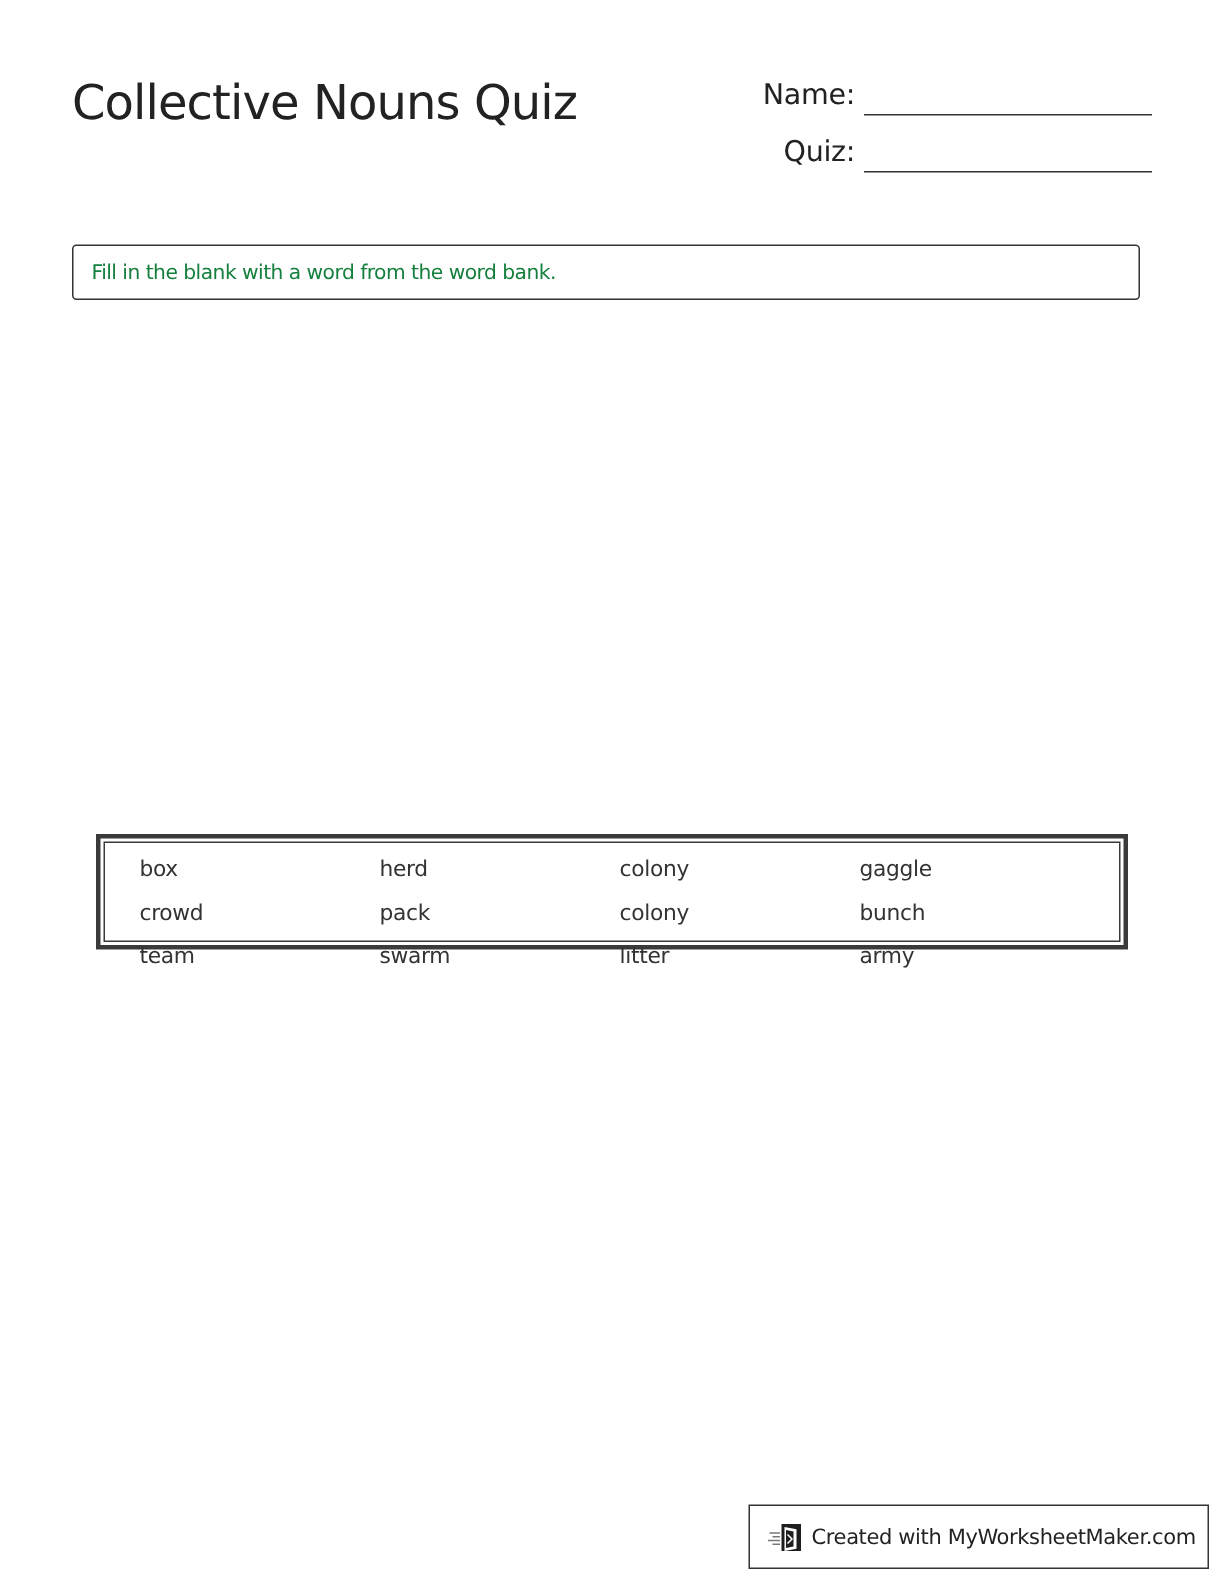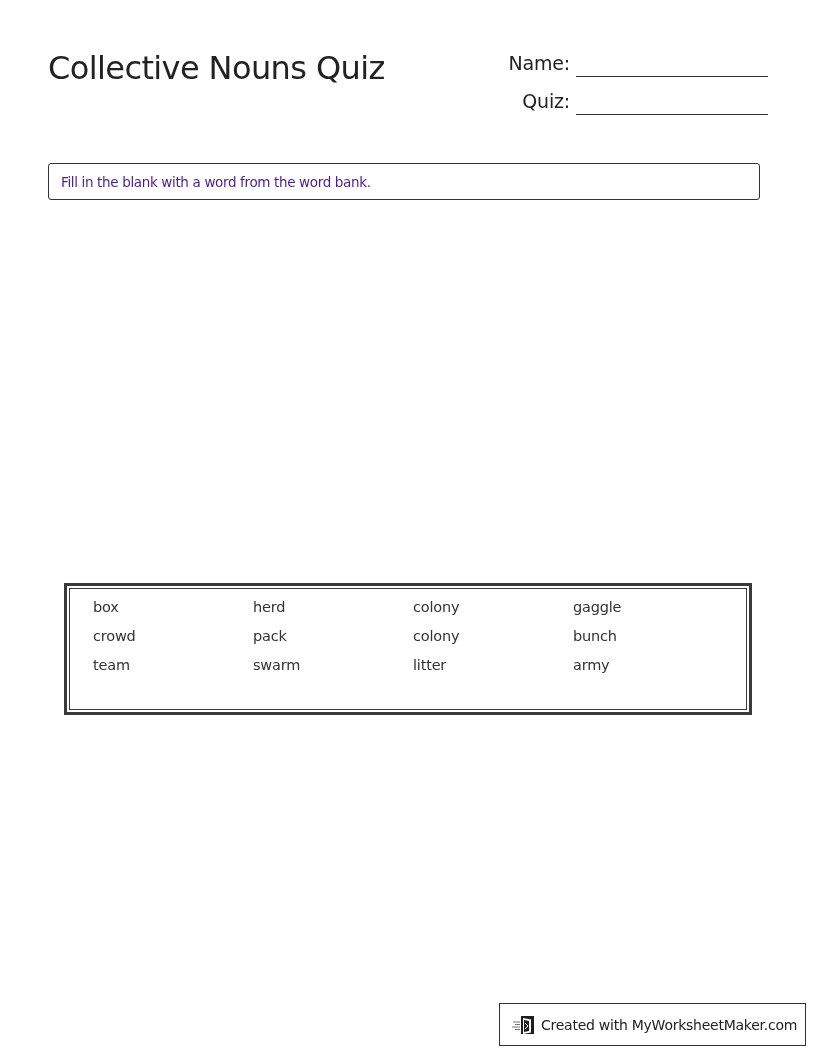--- a/index.html
+++ b/index.html
@@ -56,29 +56,29 @@
       left: 48px;
       top: 163px;
       width: 712px;
       height: 37px;
       box-sizing: border-box;
       border: 1.3px solid #333;
       border-radius: 3px;
       padding: 9px 12px 0 12px;
       font-size: 13.5px;
       letter-spacing: -0.35px;
-      color: #4c1d95;
+      color: #15803d;
       line-height: 18px;
     }
     .wordbank-outer {
       position: absolute;
       left: 64px;
-      top: 583px;
+      top: 556px;
       width: 688px;
-      height: 132px;
+      height: 77px;
       box-sizing: border-box;
       border: 3px solid #3a3a3a;
       padding: 2px;
     }
     .wordbank-inner {
       width: 100%;
       height: 100%;
       box-sizing: border-box;
       border: 1.5px solid #3a3a3a;
       position: relative;

